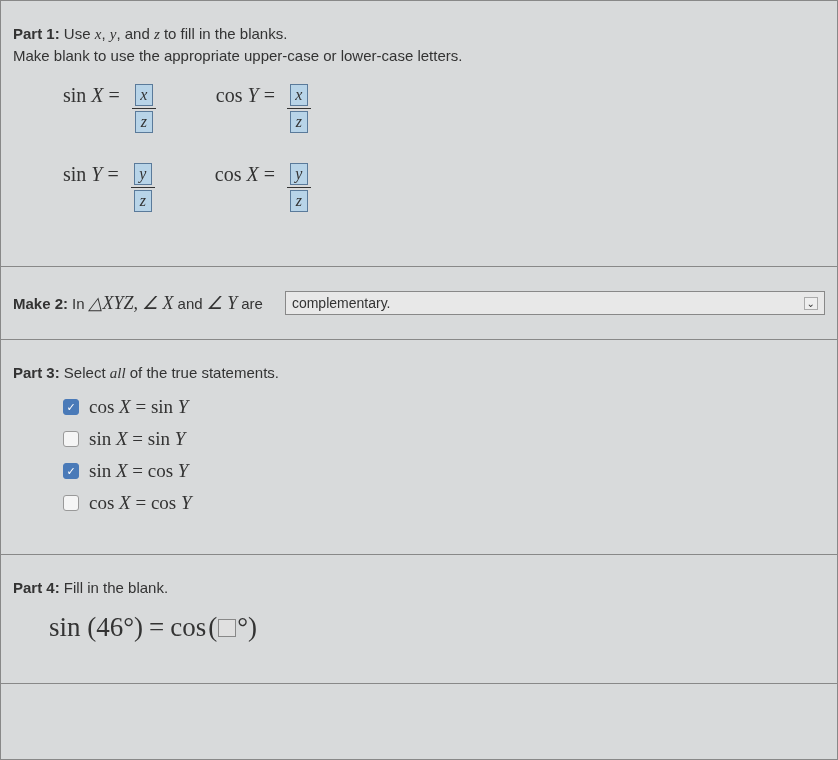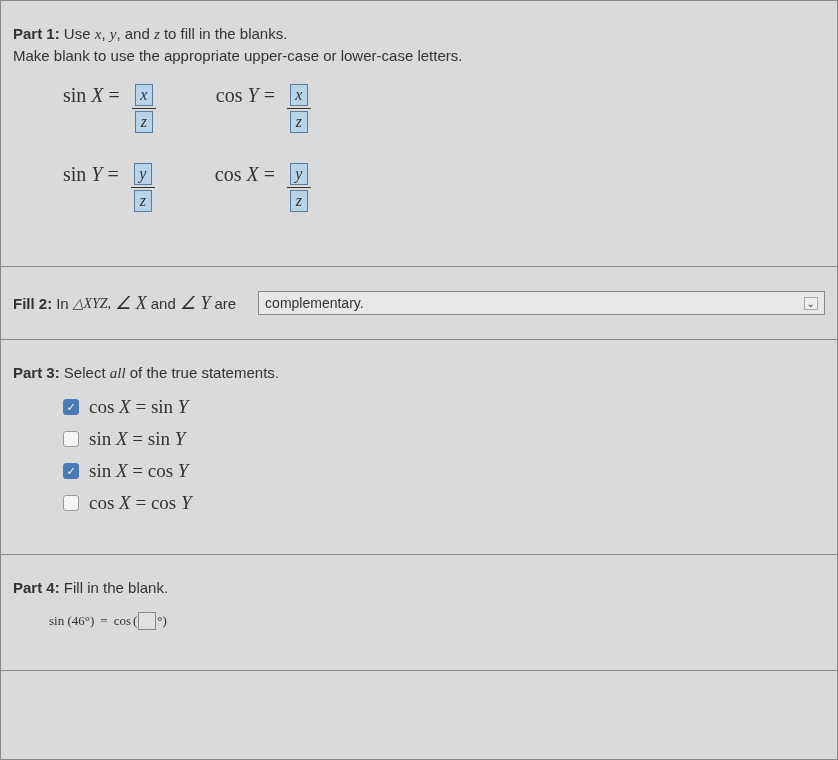--- a/index.html
+++ b/index.html
@@ -96,21 +96,21 @@
       font-family: 'Times New Roman', serif;
     }
     .part2-line {
       display: flex;
       align-items: center;
       flex-wrap: wrap;
       gap: 4px;
     }
     .triangle-sym {
       font-family: 'Times New Roman', serif;
-      font-size: 14px;
+      font-size: 18px;
     }
     .angle-sym {
       font-family: 'Times New Roman', serif;
       font-size: 18px;
     }
     .dropdown {
       border: 1px solid #888;
       background: #e8e8e8;
       padding: 2px 6px;
       font-family: Verdana, Geneva, sans-serif;
@@ -154,21 +154,21 @@
       background: #4a7ab8;
       border-color: #4a7ab8;
     }
     .checkbox-label {
       font-family: 'Times New Roman', serif;
       font-size: 19px;
     }
     .part4-eq {
       padding: 16px 0 16px 36px;
       font-family: 'Times New Roman', serif;
-      font-size: 13px;
+      font-size: 27px;
       display: flex;
       align-items: center;
     }
     .paren-box {
       display: inline-flex;
       align-items: center;
     }
     .small-input {
       display: inline-block;
       width: 18px;
@@ -227,21 +227,21 @@
             <span class="frac-line"></span>
             <span class="input-box">z</span>
           </span>
         </div>
       </div>
     </div>
   </div>
 
   <div class="part">
     <div class="part2-line">
-      <span class="part-header">Fill 2:</span>
+      <span class="part-header">Make 2:</span>
       <span>In</span>
       <span class="triangle-sym serif-italic">△XYZ,</span>
       <span class="angle-sym serif-italic">∠ X</span>
       <span>and</span>
       <span class="angle-sym serif-italic">∠ Y</span>
       <span>are</span>
       <div class="dropdown">
         <span>complementary.</span>
         <span class="dropdown-arrow">⌄</span>
       </div>

